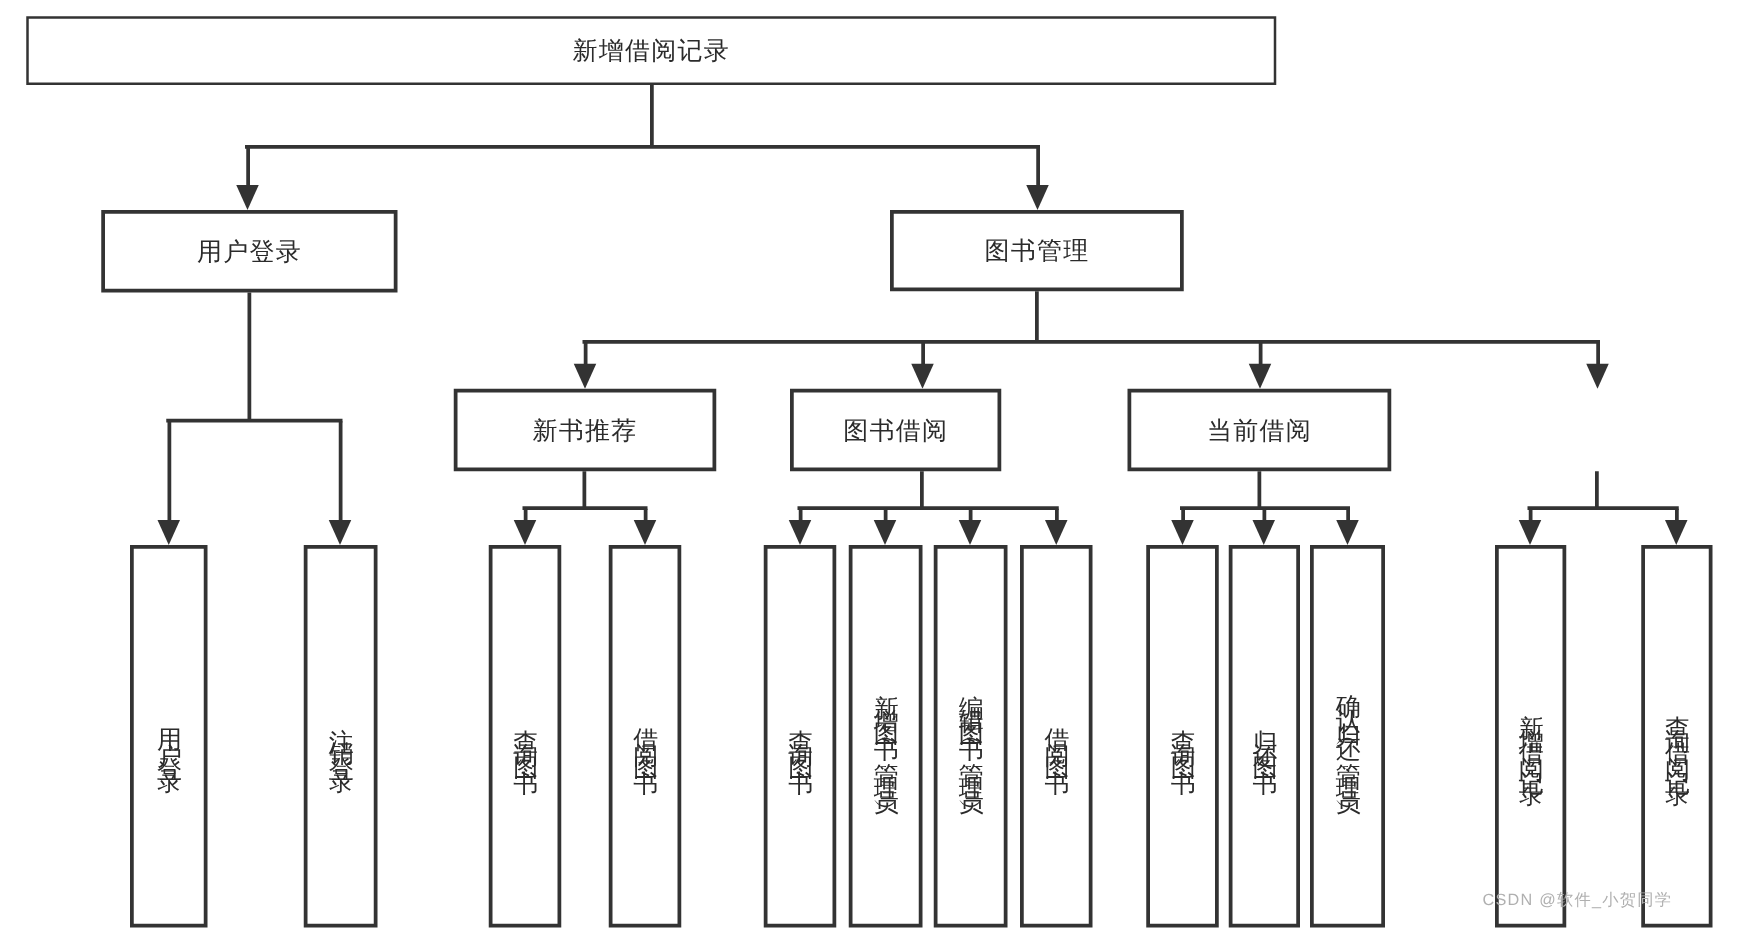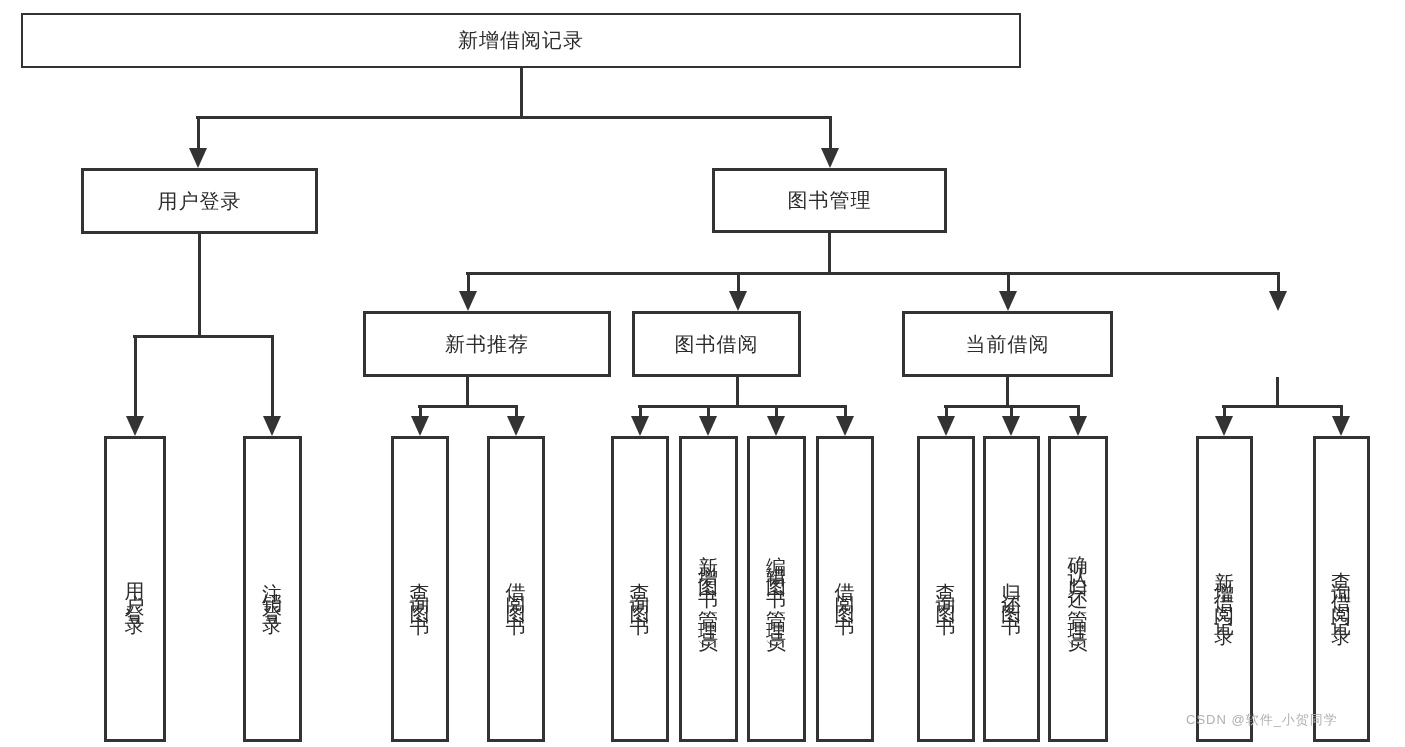--- a/index.html
+++ b/index.html
@@ -84,21 +84,21 @@
   <div class="arr" style="left:126px;top:337px;height:99px;"></div>
   <div class="arr" style="left:263px;top:337px;height:99px;"></div>
 
   <div class="vline" style="left:828px;top:233px;height:41px;"></div>
   <div class="hline" style="left:466px;top:272px;width:814px;"></div>
   <div class="arr" style="left:459px;top:274px;height:37px;"></div>
   <div class="arr" style="left:729px;top:274px;height:37px;"></div>
   <div class="arr" style="left:999px;top:274px;height:37px;"></div>
   <div class="arr" style="left:1269px;top:274px;height:37px;"></div>
 
-  <div class="node" style="left:363px;top:311px;width:248px;height:66px;">新书推荐</div>
+  <div class="node" style="left:363px;top:311px;width:210px;height:66px;">新书推荐</div>
   <div class="node" style="left:632px;top:311px;width:169px;height:66px;">图书借阅</div>
   <div class="node" style="left:902px;top:311px;width:211px;height:66px;">当前借阅</div>
 
   <div class="vline" style="left:466px;top:377px;height:30px;"></div>
   <div class="hline" style="left:418px;top:405px;width:100px;"></div>
   <div class="arr" style="left:411px;top:407px;height:29px;"></div>
   <div class="arr" style="left:507px;top:407px;height:29px;"></div>
 
   <div class="vline" style="left:736px;top:377px;height:30px;"></div>
   <div class="hline" style="left:638px;top:405px;width:209px;"></div>

